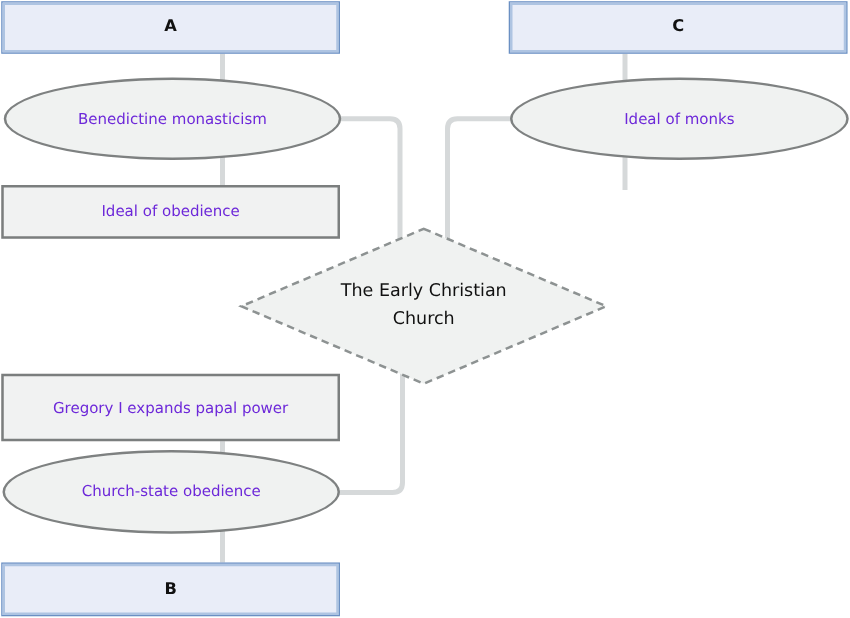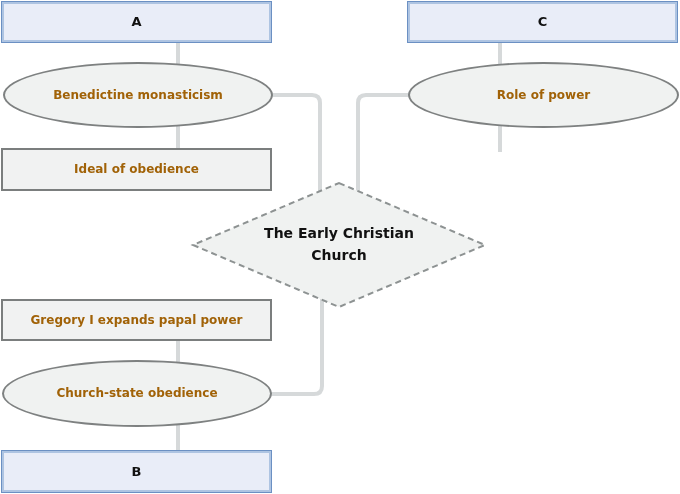--- a/index.html
+++ b/index.html
@@ -9,23 +9,22 @@
     width:680px;height:494px;
     background:#ffffff;
     font-family:"DejaVu Sans","Liberation Sans",sans-serif;
     overflow:hidden;
   }
   .links{position:absolute;left:0;top:0;z-index:1;}
   .node{
     position:absolute;z-index:2;
     display:flex;align-items:center;justify-content:center;
     text-align:center;
-    font-size:12px;color:#a16207;
+    font-size:12px;color:#6d28d9;
     line-height:1.2;
-    font-weight:bold;
   }
   .box-blue{
     background:#e9edf8;
     border:1px solid #6b90c3;
     box-shadow:inset 0 0 0 2px #aec4e2;
     font-weight:bold;font-size:13px;color:#111;
   }
   .box-gray{
     background:#f1f2f2;
     border:2px solid #7b7e7e;
@@ -33,21 +32,21 @@
   }
   .ellipse{
     background:#f0f2f1;
     border:2px solid #7e8181;
     border-radius:50%;
   }
   .diamond-label{
     position:absolute;z-index:3;
     left:254px;top:222px;width:170px;
     text-align:center;
-    font-weight:bold;font-size:14px;line-height:22px;color:#111;
+    font-weight:normal;font-size:14px;line-height:22px;color:#111;
   }
 </style>
 </head>
 <body>
 
 <div class="canvas">
 
   <svg class="links" width="680" height="494" viewBox="0 0 680 494">
     <path d="M178 42 L178 70" fill="none" stroke-width="4" stroke="#d6d9da"></path>
     <path d="M178 122 L178 152" fill="none" stroke-width="4" stroke="#d6d9da"></path>
@@ -67,31 +66,31 @@
 
   <div class="node box-blue" style="left:407px;top:1px;width:271px;height:42px;">
     <span>C</span>
   </div>
 
   <div class="node ellipse" style="left:3px;top:62px;width:270px;height:66px;">
     <span>Benedictine monasticism</span>
   </div>
 
   <div class="node ellipse" style="left:408px;top:62px;width:271px;height:66px;">
-    <span>Role of power</span>
+    <span>Ideal of monks</span>
   </div>
 
   <div class="node box-gray" style="left:1px;top:148px;width:271px;height:43px;">
     <span>Ideal of obedience</span>
   </div>
 
 
   <div class="diamond-label">The Early Christian Church</div>
 
-  <div class="node box-gray" style="left:1px;top:299px;width:271px;height:42px;">
+  <div class="node box-gray" style="left:1px;top:299px;width:271px;height:54px;">
     <span>Gregory I expands papal power</span>
   </div>
 
   <div class="node ellipse" style="left:2px;top:360px;width:270px;height:67px;">
     <span>Church-state obedience</span>
   </div>
 
   <div class="node box-blue" style="left:1px;top:450px;width:271px;height:43px;">
     <span>B</span>
   </div>

